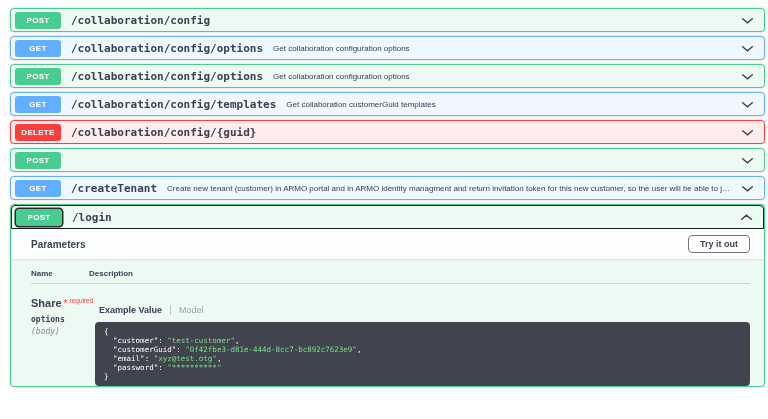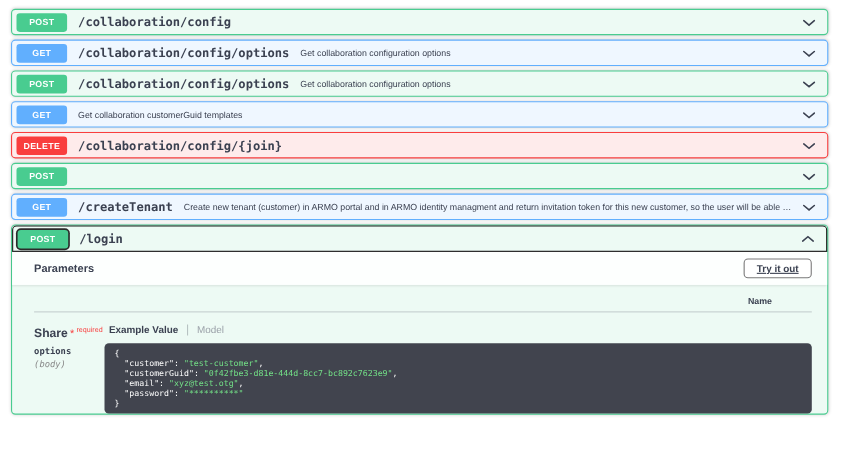--- a/index.html
+++ b/index.html
@@ -1,18 +1,18 @@
 <!DOCTYPE html>
 <html style="--get: #61affe; --post: #49cc90; --delete: #f93e3e; --get-bg: #eff7ff; --post-bg: #edfaf4; --delete-bg: #feebeb; --text: #3b4151; --required: #f93e3e; --code-bg: #41444e; --code-key: #ffffff; --code-string: #73e087;"><head>
 <meta charset="utf-8">
 <style>
   * { margin: 0; padding: 0; box-sizing: border-box; }
   html, body { width: 768px; height: 419px; overflow: hidden; background: #fff; }
   body { font-family: "Liberation Sans", sans-serif; color: var(--text, #3b4151); }
-  .wrap { padding: 8px 15px 0 10px; }
+  .wrap { padding: 8px 3px 0 10px; }
 
   
   .opblock {
     display: flex; align-items: center;
     height: 24px; margin-bottom: 4px; padding: 0 10px 0 4px;
     border: 1px solid; border-radius: 4px;
     box-shadow: 0 0 3px rgba(0,0,0,.19);
   }
   .opblock.get    { border-color: var(--get);    background: var(--get-bg); }
   .opblock.post   { border-color: var(--post);   background: var(--post-bg); }
@@ -56,42 +56,42 @@
   .section-header {
     display: flex; align-items: center; justify-content: space-between;
     padding: 6px 14px 6px 20px; min-height: 27px;
     background: rgba(255,255,255,.85);
     box-shadow: 0 1px 2px rgba(0,0,0,.10);
   }
   .section-header h4 { font-size: 10px; font-weight: bold; color: var(--text); }
   .try-btn {
     background: #fff; border: 1.5px solid #7a7a7a; border-radius: 4px;
     padding: 3px 11px; font-size: 9px; font-weight: bold; color: var(--text);
-    font-family: "Liberation Sans", sans-serif; cursor: pointer; text-decoration: underline;
+    font-family: "Liberation Sans", sans-serif; cursor: pointer;
   }
   .params-table { padding: 10px 14px 0 20px; }
   .thead {
     display: flex; font-size: 8px; font-weight: bold; color: var(--text);
     padding-bottom: 5px; border-bottom: 1px solid rgba(59,65,81,.2); justify-content: flex-end;
   }
   .col-name { width: 58px; flex: 0 0 58px; }
   .col-desc { flex: 1 1 auto; }
   .tbody-row { display: flex; margin-top: 9px; }
   .param-name  { font-size: 11px; font-weight: bold; color: var(--text); }
   .param-star  { color: var(--required); font-size: 10px; margin-left: 2px; }
   .param-required { color: var(--required); font-size: 6.5px; vertical-align: 4px; margin-left: 2px; }
   .param-type {
     font-family: "DejaVu Sans Mono", monospace; font-weight: bold;
     font-size: 8px; margin-top: 4px; color: var(--text);
   }
   .param-in {
     font-family: "DejaVu Sans Mono", monospace; font-style: italic;
     font-size: 8px; margin-top: 3px; color: #888;
   }
-  .tabs { display: flex; align-items: center; padding-left: 10px; margin-top: 2px; }
+  .tabs { display: flex; align-items: center; padding-left: 10px; margin-top: 12px; }
   .tab-active { font-size: 9px; font-weight: bold; color: var(--text); cursor: pointer; }
   .tab-inactive {
     font-size: 9px; color: #9aa0a8; margin-left: 8px; padding-left: 8px;
     border-left: 1px solid rgba(59,65,81,.3); cursor: pointer;
   }
   .code-block {
     margin: 7px 0 0 6px; background: var(--code-bg); border-radius: 4px;
     padding: 5px 9px; font-family: "DejaVu Sans Mono", monospace;
     font-size: 7.5px; line-height: 9px; color: var(--code-key);
   }
@@ -133,31 +133,32 @@
     <span class="desc">Get collaboration configuration options</span>
     <span class="chev">
       <svg width="13" height="13" viewBox="0 0 20 20">
             <path d="M2.6 7.4 L10 13.6 L17.4 7.4" fill="none" stroke="#3b4151" stroke-width="2.2" stroke-linecap="round"></path>
           </svg>
     </span>
   </div>
 
   <div class="opblock get">
     <span class="badge get">GET</span>
+    <span class="path">/collaboration/config/templates</span>
     <span class="desc">Get collaboration customerGuid templates</span>
     <span class="chev">
       <svg width="13" height="13" viewBox="0 0 20 20">
             <path d="M2.6 7.4 L10 13.6 L17.4 7.4" fill="none" stroke="#3b4151" stroke-width="2.2" stroke-linecap="round"></path>
           </svg>
     </span>
   </div>
 
   <div class="opblock delete">
     <span class="badge delete">DELETE</span>
-    <span class="path">/collaboration/config/{join}</span>
+    <span class="path">/collaboration/config/{guid}</span>
     <span class="desc"></span>
     <span class="chev">
       <svg width="13" height="13" viewBox="0 0 20 20">
             <path d="M2.6 7.4 L10 13.6 L17.4 7.4" fill="none" stroke="#3b4151" stroke-width="2.2" stroke-linecap="round"></path>
           </svg>
     </span>
   </div>
 
   <div class="opblock post">
     <span class="badge post">POST</span>
@@ -193,20 +194,21 @@
 
 
     <div class="section-header">
       <h4>Parameters</h4>
       <button class="try-btn">Try it out</button>
     </div>
 
     <div class="params-table">
       <div class="thead">
         <span class="col-name">Name</span>
+        <span class="col-desc">Description</span>
       </div>
 
       <div class="tbody-row">
         <div class="col-name">
           <div>
             <span class="param-name">Share</span><span class="param-star">*</span><span class="param-required">required</span>
           </div>
           <div class="param-type">options</div>
           <div class="param-in">(body)</div>
         </div>

